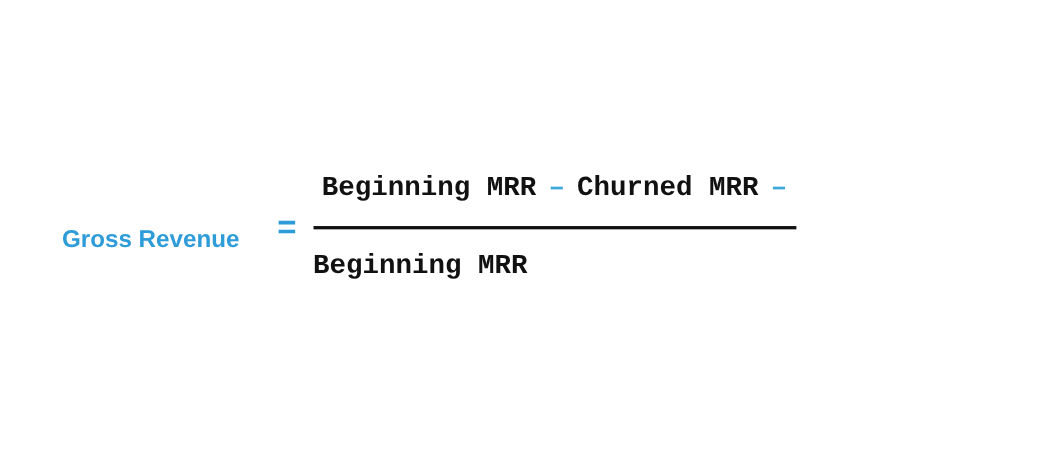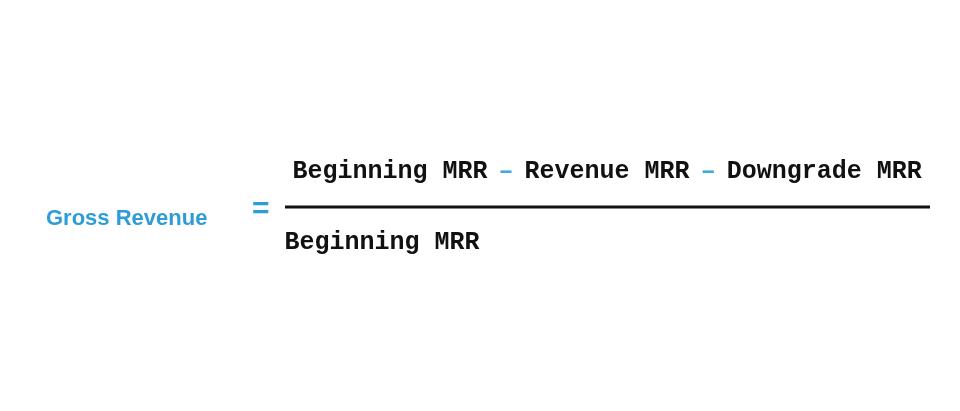--- a/index.html
+++ b/index.html
@@ -18,20 +18,21 @@
     top: 207px;
     transform: translateY(-50%);
     display: flex;
     align-items: center;
   }
   .label {
     color: #2D9CD9;
     font-size: 22px;
     font-weight: bold;
     line-height: 32px;
+    text-align: center;
     width: 182px;
     margin-top: 20px;
   }
   .equals {
     color: #2D9CD9;
     font-size: 30px;
     font-weight: bold;
     margin-left: 24px;
     margin-right: 15px;
     line-height: 1;
@@ -73,22 +74,21 @@
     <div class="label">
       <div>Gross Revenue</div>
     </div>
 
     <div class="equals">=</div>
 
     <div class="fraction">
       <div class="numerator">
         <span>Beginning MRR</span>
         <span class="op">–</span>
-        <span>Revenue MRR</span>
+        <span>Churned MRR</span>
         <span class="op">–</span>
-        <span>Downgrade MRR</span>
       </div>
       <div class="frac-bar"></div>
       <div class="denominator">Beginning MRR</div>
     </div>
 
   </div>
 </div>
 
 </body></html>

